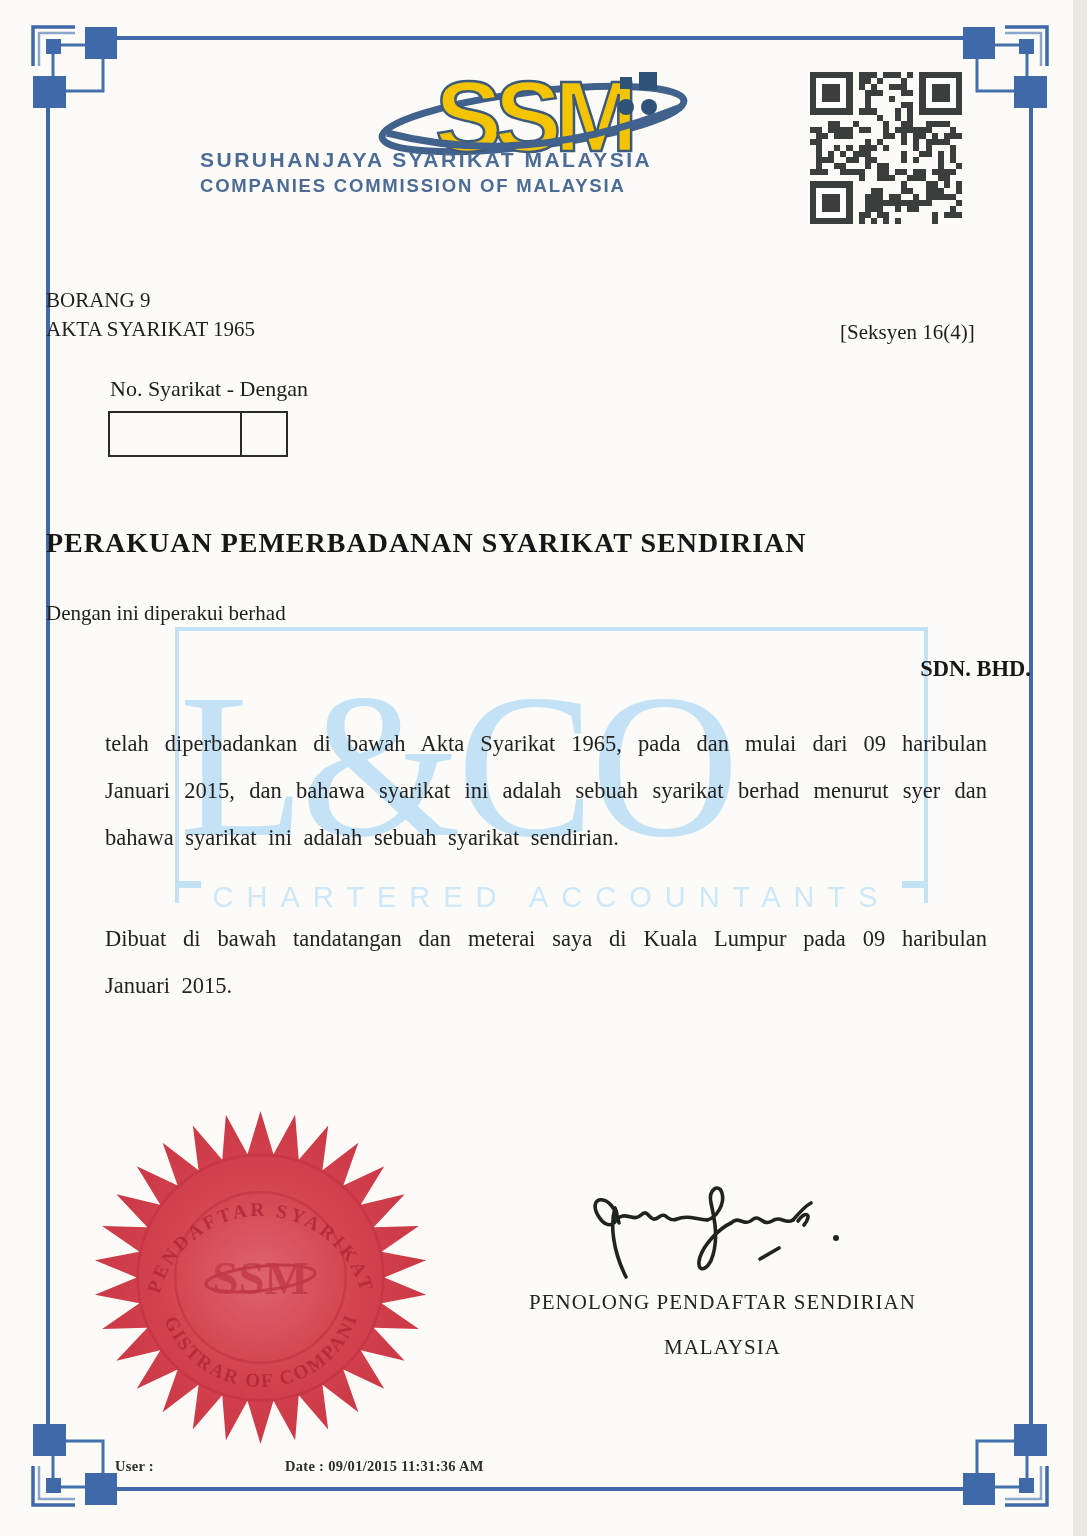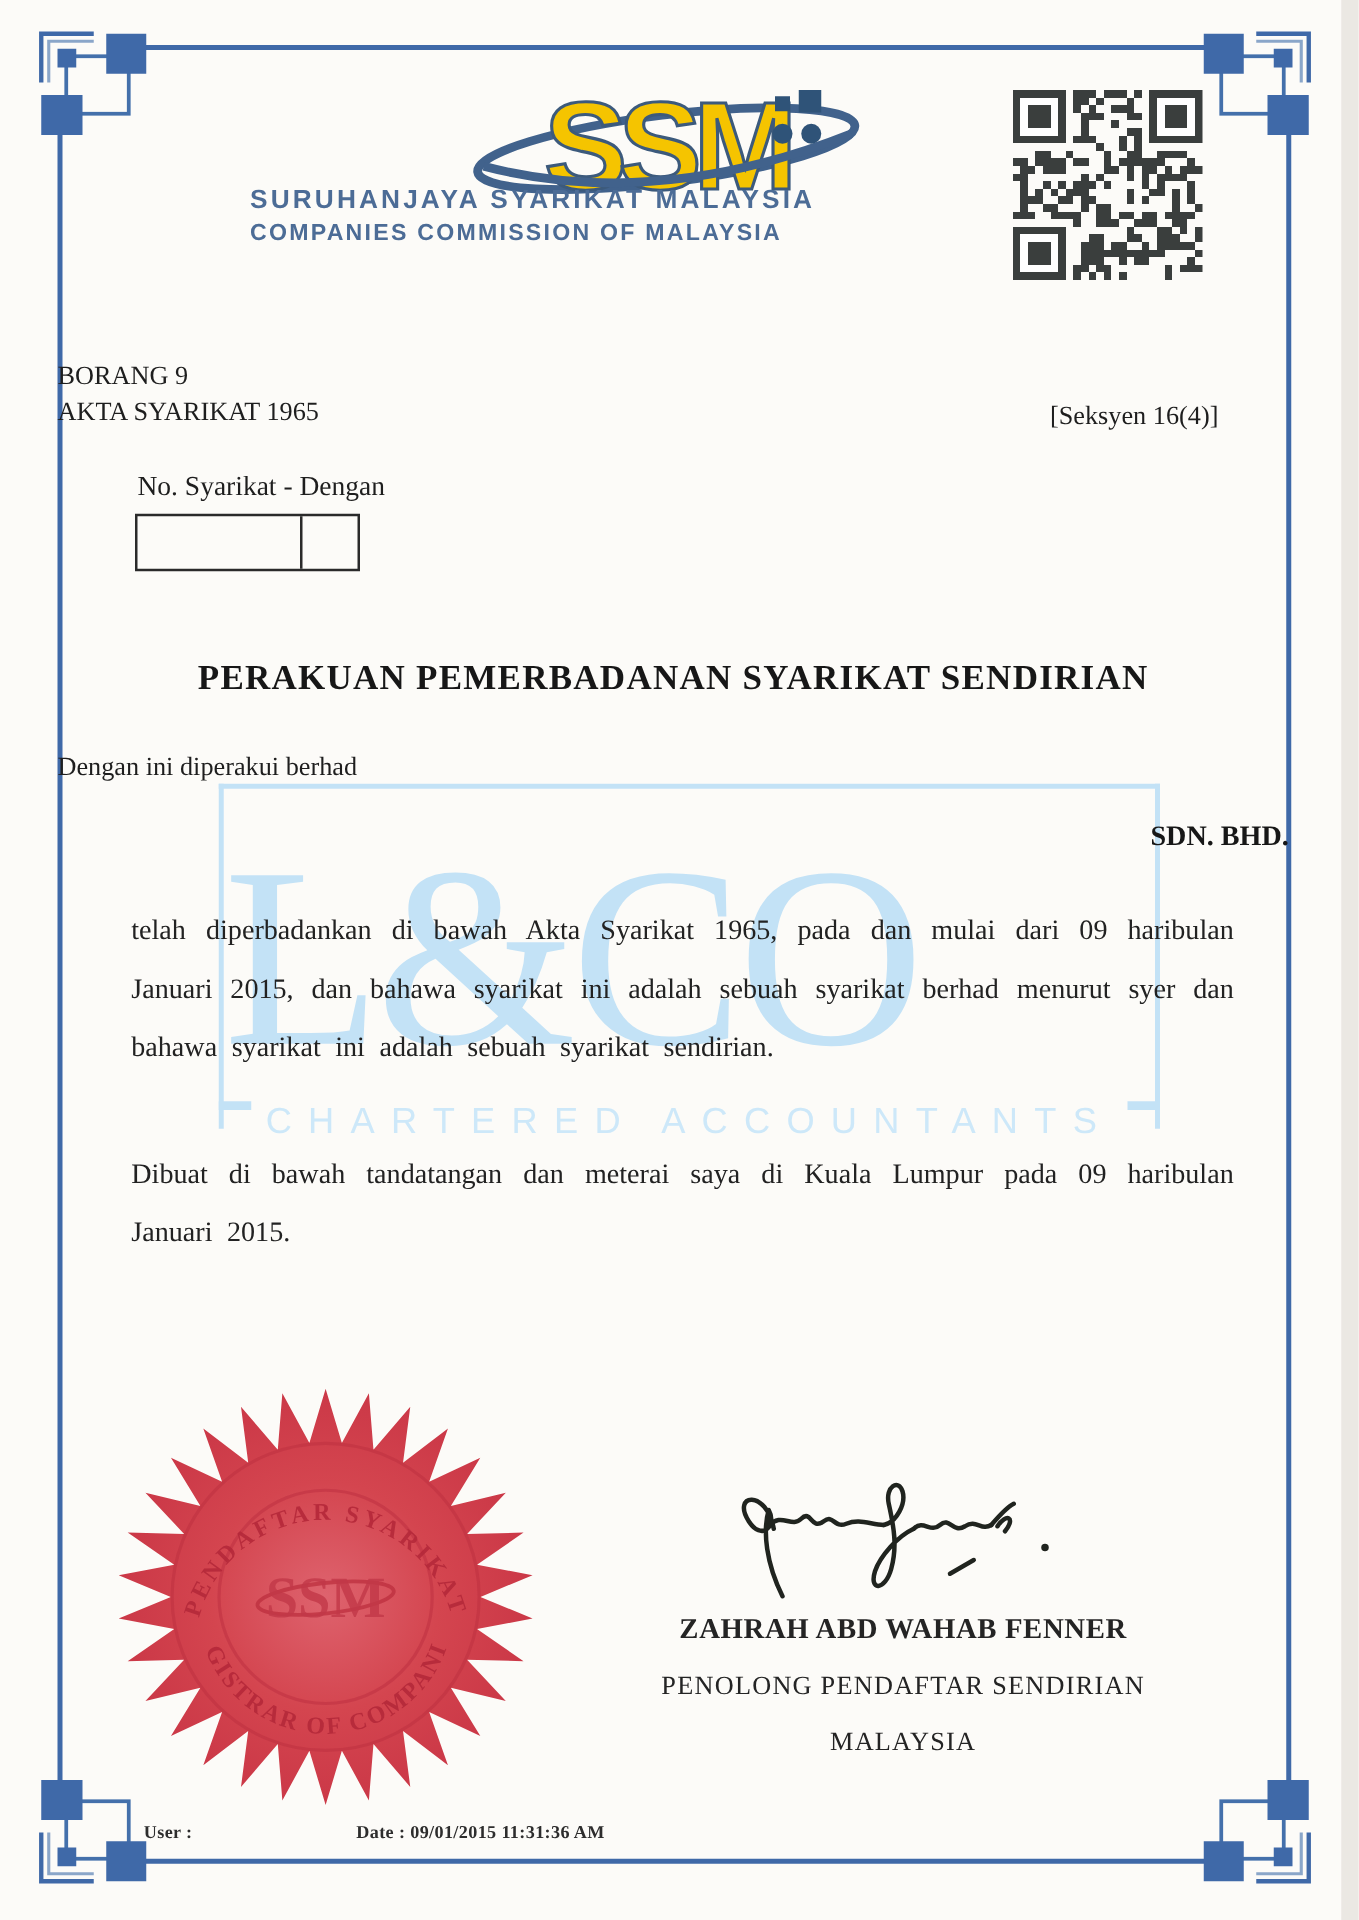--- a/index.html
+++ b/index.html
@@ -19,21 +19,21 @@
   .org-lines{left:200px;top:148px;width:680px;
     font-family:"Liberation Sans", sans-serif;color:#4c6c96;font-weight:bold;position:absolute}
   .org1{font-size:21px;letter-spacing:2.5px}
   .org2{font-size:18.5px;letter-spacing:1.8px;margin-top:3px}
   
   .center-line{left:46px;width:985px;text-align:left;position:absolute;font-size:21px}
   .section-ref{left:840px;top:320px;font-size:21px;position:absolute}
   .coid-label{left:110px;top:376px;font-size:22px;position:absolute}
   .coid-box{left:108px;top:411px;width:176px;height:42px;border:2px solid #2a2a2a;position:absolute;background:transparent}
   .coid-div{position:absolute;left:130px;top:0;bottom:0;width:2px;background:#2a2a2a}
-  .doc-title{left:46px;top:527px;width:985px;text-align:center;font-size:28px;font-weight:bold;letter-spacing:1px;position:absolute;color:#171717}
+  .doc-title{left:46px;top:527px;width:985px;text-align:left;font-size:28px;font-weight:bold;letter-spacing:1px;position:absolute;color:#171717}
   
   .wm-box{left:175px;top:627px;width:745px;height:272px;position:absolute;
     border-top:4px solid #c3e2f6;border-left:4px solid #c3e2f6;border-right:4px solid #c3e2f6}
   .wm-main{position:absolute;left:0;right:0;top:32px;font-size:206px;line-height:1;
     color:#c3e2f6;font-family:"Liberation Serif", serif;letter-spacing:-4px}
   .wm-sub-row{position:absolute;left:-4px;right:-4px;bottom:-11px;display:flex;align-items:flex-start}
   .wm-seg{flex:1 1 40px;height:7px;background:#c3e2f6}
   .wm-sub{flex:0 0 auto;padding:0 12px;font-family:"Liberation Sans", sans-serif;font-size:29px;
     letter-spacing:13px;color:#cde8f9;white-space:nowrap;font-weight:400}
   
@@ -368,19 +368,18 @@
     <path d="M60,58 C70,46 78,60 86,52 C94,44 94,62 104,54 C112,48 112,60 122,56 C132,52 140,56 152,57"></path>
     <path d="M152,57 C162,55 170,40 167,30 C164,20 153,26 156,40 C160,58 163,74 158,92 C153,110 140,110 145,94 C149,82 163,66 176,60"></path>
     <path d="M176,60 C184,52 189,64 197,57 C205,50 207,64 217,58 C226,52 230,62 238,57"></path>
     <path d="M238,57 C244,50 250,43 256,40 M243,58 C250,47 258,51 249,62"></path>
     <path d="M205,96 L224,85"></path>
   </g>
   <circle cx="281" cy="75" r="3" fill="#20241f"></circle>
 </svg>
 
 <div class="sig-block">
-  <div class="sig-name">ZAHRAH ABD WAHAB FENNER</div>
   <div class="sig-role">PENOLONG PENDAFTAR SENDIRIAN</div>
   <div class="sig-role">MALAYSIA</div>
 </div>
 
 <div class="footer-text" style="left:115px">User :</div>
 <div class="footer-text" style="left:285px">Date : 09/01/2015 11:31:36 AM</div>
 
 </body></html>

